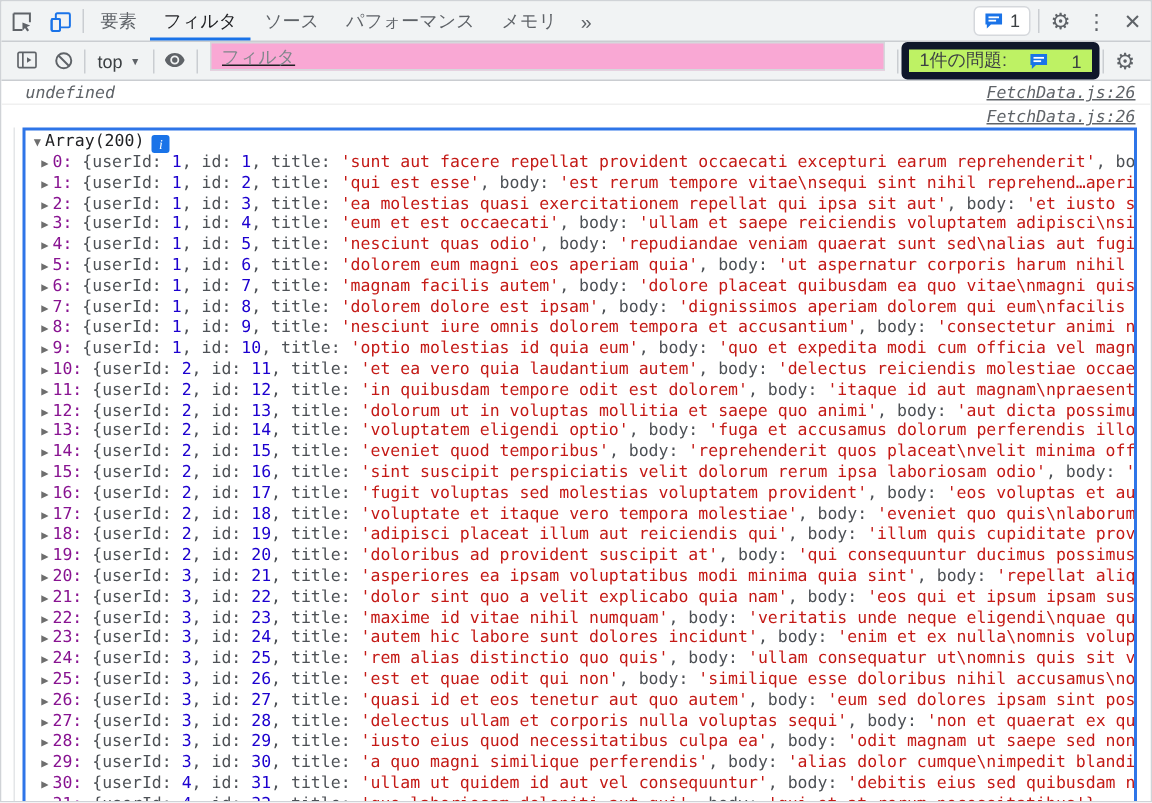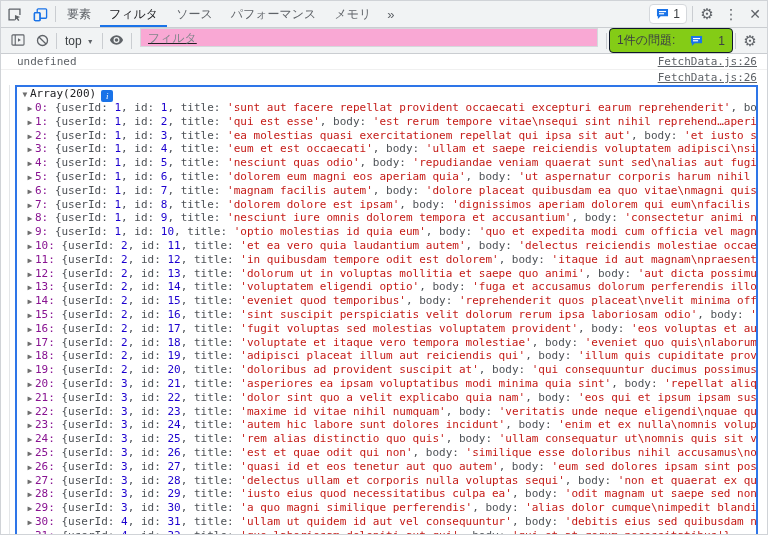--- a/index.html
+++ b/index.html
@@ -24,29 +24,29 @@
 
   
   .toolbar { height:26px; flex:0 0 26px; background:#f1f3f4; border-bottom:1px solid #cacdd1;
     display:flex; padding:0 5px; font-size:12px; color:#3c4043; }
   .toolbar .icon-btn { display:flex; align-items:center; justify-content:center; width:24px; height:24px; color:#5f6368; cursor:pointer; }
   .dropdown { display:flex; align-items:center; gap:5px; padding:0 6px; white-space:nowrap; cursor:pointer; }
   .caret { font-size:7px; color:#5f6368; transform:translateY(1px); }
   .filter-input { flex:1; height:19px; margin:0 6px; border:1px solid #d5d8dc; background:#f9a8d4;
     font-size:12px; padding:0 7px; color:#202124; outline:none; min-width:60px;text-decoration:underline; }
   .filter-input::placeholder { color:#80868b; }
-  .issues-btn { display:flex; align-items:center; gap:15px; background:#84cc16; border:1px solid #0f172a;
+  .issues-btn { display:flex; align-items:center; gap:15px; background:#bef264; border:5px solid #0f172a;
     border-radius:4px; padding:2px 7px; color:#3c4043; white-space:nowrap; cursor:pointer; }
 
   
   .console { flex:1; background:#fff; position:relative; overflow:hidden;
     font-family:"DejaVu Sans Mono","Liberation Mono",monospace; font-size:11px; color:#303942; }
   .console::before { content:""; position:absolute; left:8px; top:31px; bottom:0; width:1px; background:#e4e6e8; }
   .msg { display:flex; justify-content:space-between; align-items:flex-start; padding:1px 10px 1px 16px;
-    min-height:15px; border-bottom:1px solid #f0f0f0; }
+    min-height:15px; border-bottom:1px solid #f0f0f0;font-style:italic; }
   .msg.no-border { border-bottom:none; }
   .result-text { color:#5f6368; }
   .src-link { color:#5f6368; text-decoration:underline; white-space:nowrap; cursor:pointer; }
 
   .array-box { position:absolute; left:14px; right:9px; top:31px; height:600px;
     border:2px solid #2e75e8; background:#fff; overflow:hidden; }
   .array-header { height:14px; line-height:14px; white-space:nowrap; padding-left:3px; color:#202124; }
   .tri { display:inline-block; font-size:8px; color:#6e6e6e; width:10px; text-align:center; cursor:pointer; }
   .tri.open { font-size:8px; }
   .info-icon { display:inline-flex; align-items:center; justify-content:center; width:12px; height:12px;

